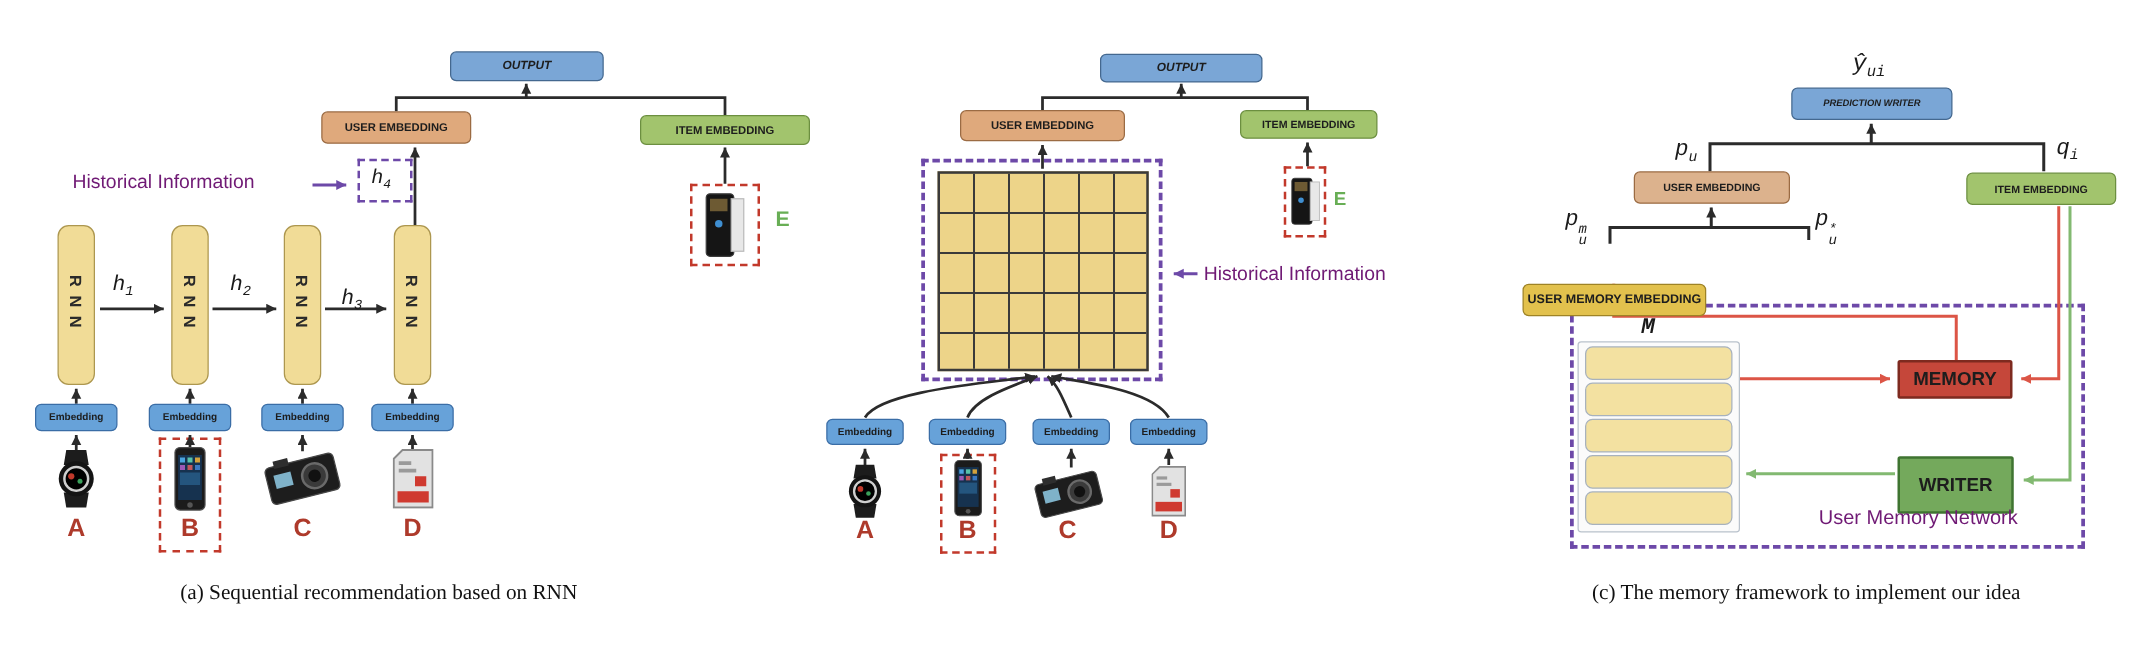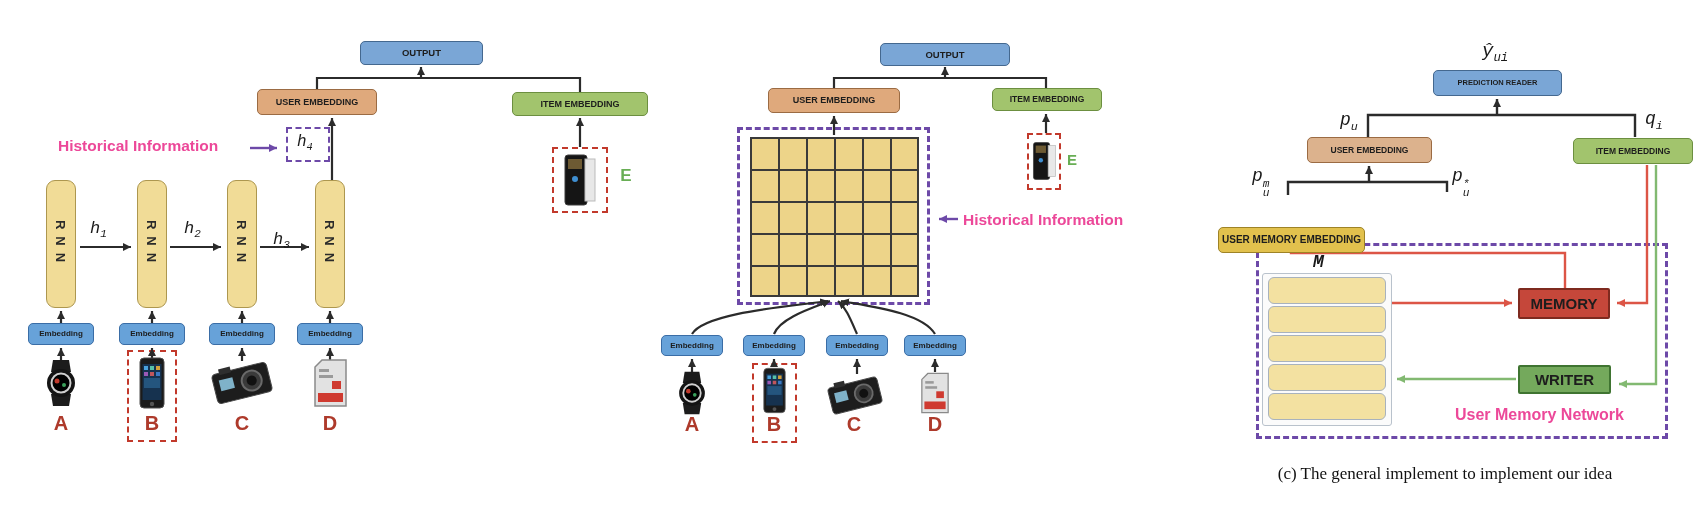--- a/index.html
+++ b/index.html
@@ -2,40 +2,40 @@
 <html><head>
 <meta charset="utf-8">
 <style>
   html,body{margin:0;padding:0;background:#ffffff;}
   .canvas{position:relative;width:1706px;height:518px;background:#ffffff;overflow:hidden;
           font-family:"Liberation Sans",sans-serif;}
   
   .box{position:absolute;display:flex;align-items:center;justify-content:center;
        box-sizing:border-box;border-radius:5px;font-weight:bold;color:#1d1d1d;
        text-align:center;z-index:10;line-height:1;}
-  .blue  {background:#7aa6d6;border:1.6px solid #44688f;}
+  .blue  {background:#7aa6d6;border:1.6px solid #44688f;font-style:italic;}
   .embblue{background:#67a2d9;border:1.6px solid #3a6da6;}
   .tan   {background:#dfa97c;border:1.6px solid #9b6b43;}
   .tan2  {background:#dcb28d;border:1.6px solid #9b6b43;}
   .green {background:#a2c46d;border:1.6px solid #6c8f40;}
   .yellow{background:#f1dc97;border:1.6px solid #ad974f;border-radius:9px;}
   .gold  {background:#e2c14d;border:1.6px solid #9e8326;}
   .brown {background:#90512b;border:1.6px solid #59301a;color:#120a04;}
   .redbox{background:#c5473a;border:2px solid #7e2a1f;}
   .greenbox{background:#74a95c;border:2px solid #3f7431;}
   .rnn-label{transform:rotate(90deg);letter-spacing:7px;font-weight:bold;
              font-size:13px;color:#2a2a2a;white-space:nowrap;}
   .purple-dash{position:absolute;border:3px dashed #6d49a8;box-sizing:border-box;z-index:1;}
   .red-dash{position:absolute;border:2.5px dashed #c2392b;box-sizing:border-box;z-index:3;}
   .grid{position:absolute;box-sizing:border-box;background-color:#edd489;border:2px solid #3a3a3a;
         background-image:
           repeating-linear-gradient(to right,transparent 0px,transparent 26.5px,#3a3a3a 26.5px,#3a3a3a 28px),
           repeating-linear-gradient(to bottom,transparent 0px,transparent 30.5px,#3a3a3a 30.5px,#3a3a3a 32px);
         z-index:4;}
-  .hist{position:absolute;color:#ec4899;font-weight:bold;font-size:15.5px;z-index:10;white-space:nowrap;}
+  .hist{position:absolute;color:#701a75;font-weight:normal;font-size:15.5px;z-index:10;white-space:nowrap;}
   .math{font-family:Liberation Mono, monospace;font-style:italic;color:#1a1a1a;z-index:12;position:absolute;white-space:nowrap;}
   .math sub{font-size:65%;}
   .supsub{display:inline-flex;flex-direction:column;vertical-align:-6px;line-height:9px;font-size:62%;}
   .letter{position:absolute;width:36px;text-align:center;font-weight:bold;font-size:20px;
           color:#ae3a2b;z-index:10;font-family:"Liberation Sans",sans-serif;}
   .letter-e{color:#68ae55;}
   .caption{position:absolute;font-family:"Liberation Serif",serif;font-size:17px;color:#111;
            text-align:center;z-index:10;white-space:nowrap;}
   .slotcard{position:absolute;background:#fbfbfb;border:1.5px solid #b9c2cc;border-radius:3px;z-index:6;}
   .slot{position:absolute;background:#f3e1a1;border:1.5px solid #a8b2bd;border-radius:6px;z-index:7;}
@@ -214,20 +214,21 @@
   <div class="device" style="left:563px;top:153px;">
     <svg width="34" height="54" viewBox="0 0 34 54">
         <rect x="2" y="2" width="22" height="50" rx="3" fill="#151515" stroke="#3c3c3c"></rect>
         <rect x="22" y="6" width="10" height="42" fill="#e8e8e8" stroke="#bbb"></rect>
         <rect x="5" y="6" width="14" height="10" fill="#6d5a33"></rect>
         <circle cx="12" cy="26" r="3" fill="#3f8fd2"></circle>
       </svg>
   </div>
   <div class="letter letter-e" style="left:608px;top:166px;font-size:17px;">E</div>
 
+  <div class="caption" style="left:93px;top:464px;width:420px;">(a)  Sequential recommendation based on RNN</div>
 
   <div class="box blue" style="left:880px;top:43px;width:130px;height:23px;font-size:9.5px;">OUTPUT</div>
   <div class="box tan" style="left:768px;top:88px;width:132px;height:25px;font-size:9px;">USER EMBEDDING</div>
   <div class="box green" style="left:992px;top:88px;width:110px;height:23px;font-size:8.5px;">ITEM EMBEDDING</div>
 
   <div class="grid" style="left:750px;top:137px;width:169px;height:160px;"></div>
 
   <div class="hist" style="left:963px;top:211px;">Historical Information</div>
 
   <div class="box embblue" style="left:661px;top:335px;width:62px;height:21px;font-size:8px;">Embedding</div>
@@ -294,21 +295,21 @@
         <rect x="5" y="6" width="14" height="10" fill="#6d5a33"></rect>
         <circle cx="12" cy="26" r="3" fill="#3f8fd2"></circle>
       </svg>
   </div>
   <div class="letter letter-e" style="left:1054px;top:151px;font-size:15px;">E</div>
 
 
   <div class="math" style="left:1482px;top:40px;font-size:19px;">
     <span>ŷ</span><sub>ui</sub></div>
 
-  <div class="box blue" style="left:1433px;top:70px;width:129px;height:26px;font-size:7.5px;">PREDICTION READER</div>
+  <div class="box blue" style="left:1433px;top:70px;width:129px;height:26px;font-size:7.5px;">PREDICTION WRITER</div>
 
   <div class="math" style="left:1340px;top:110px;font-size:18px;">
     <span>p</span><sub>u</sub></div>
   <div class="math" style="left:1645px;top:109px;font-size:18px;">
     <span>q</span><sub>i</sub></div>
 
   <div class="box tan2" style="left:1307px;top:137px;width:125px;height:26px;font-size:8.5px;">USER EMBEDDING</div>
   <div class="box green" style="left:1573px;top:138px;width:120px;height:26px;font-size:8.5px;">ITEM EMBEDDING</div>
 
   <div class="math" style="left:1252px;top:166px;font-size:18px;">
@@ -327,19 +328,19 @@
   <div class="math" style="left:1313px;top:252px;font-size:18px;font-weight:bold;">M</div>
 
   <div class="slotcard" style="left:1262px;top:273px;width:128px;height:151px;"></div>
   <div class="slot" style="left:1268px;top:277px;width:116px;height:25px;"></div>
   <div class="slot" style="left:1268px;top:306px;width:116px;height:25px;"></div>
   <div class="slot" style="left:1268px;top:335px;width:116px;height:25px;"></div>
   <div class="slot" style="left:1268px;top:364px;width:116px;height:25px;"></div>
   <div class="slot" style="left:1268px;top:393px;width:116px;height:25px;"></div>
 
   <div class="box redbox" style="left:1518px;top:288px;width:92px;height:31px;font-size:15px;border-radius:2px;">MEMORY</div>
-  <div class="box greenbox" style="left:1518px;top:365px;width:93px;height:29px;font-size:15px;border-radius:2px;">WRITER</div>
+  <div class="box greenbox" style="left:1518px;top:365px;width:93px;height:46px;font-size:15px;border-radius:2px;">WRITER</div>
 
   <div class="hist" style="left:1455px;top:406px;font-size:16px;">User Memory Network</div>
 
-  <div class="caption" style="left:1205px;top:464px;width:480px;">(c)  The general implement to implement our idea</div>
+  <div class="caption" style="left:1205px;top:464px;width:480px;">(c)  The memory framework to implement our idea</div>
 
 </div>
 
 </body></html>

